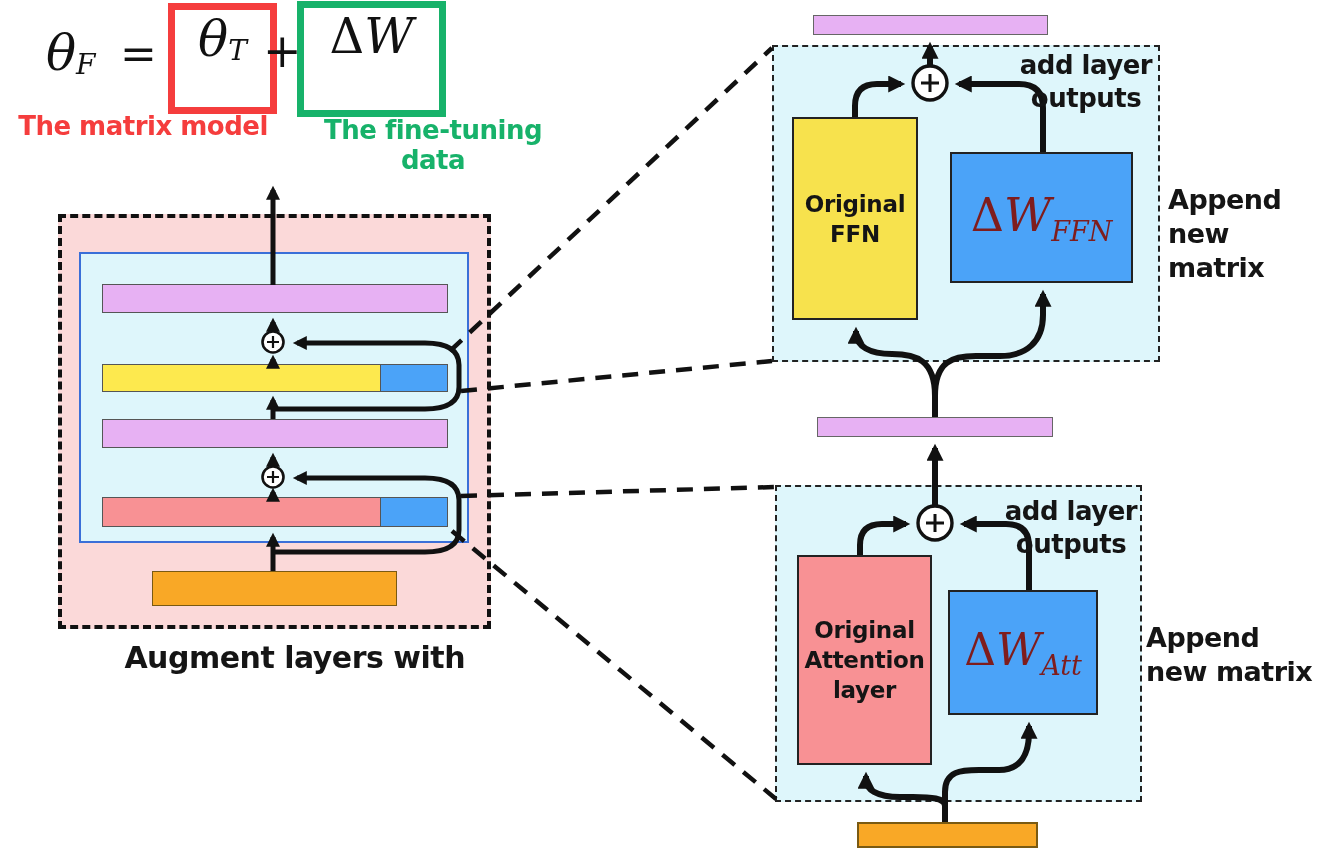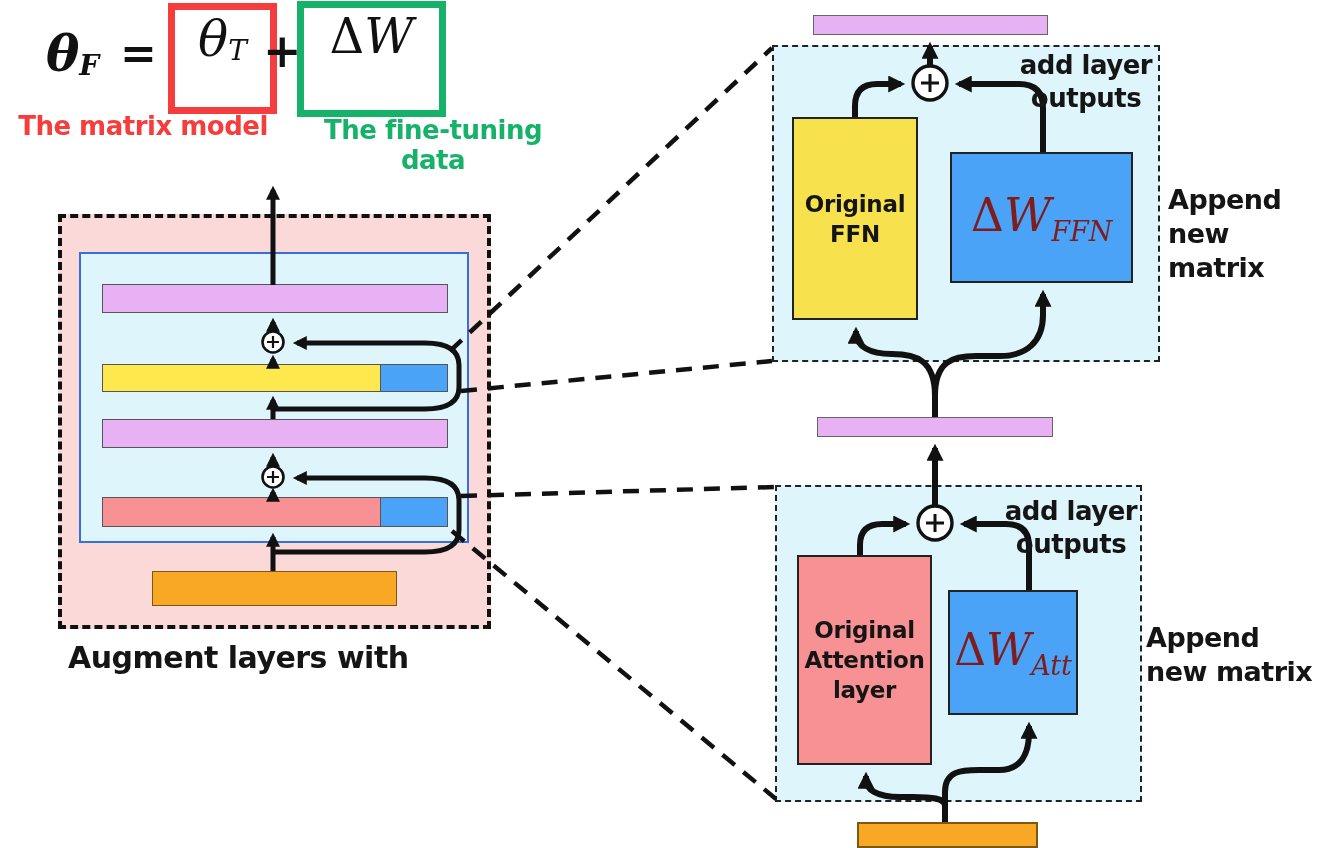--- a/index.html
+++ b/index.html
@@ -1,18 +1,18 @@
 <!DOCTYPE html>
 <html><head>
 <meta charset="utf-8">
 <style>
   html,body{margin:0;padding:0;background:#fff;}
   .stage{position:relative;width:1317px;height:848px;background:#ffffff;overflow:hidden;
          font-family:"DejaVu Sans",sans-serif;}
-  .abs{position:absolute;font-weight:bold;}
+  .abs{position:absolute;}
   .lbl{font-family:"DejaVu Sans",sans-serif;font-weight:700;color:#151515;}
   .mi{font-family:"DejaVu Serif",serif;font-style:italic;}
   .mn{font-family:"DejaVu Serif",serif;font-style:normal;}
 
   
   .shape{position:absolute;box-sizing:border-box;z-index:1;}
   .pink-box{left:58px;top:214px;width:433px;height:415px;background:#fbd9d9;border:4px dashed #111;}
   .cyan-box{left:79px;top:252px;width:390px;height:291px;background:#def6fb;border:2.5px solid #3a6fd8;}
   .bar{border:1.5px solid #555;}
   .bar-purple1{left:102px;top:284px;width:346px;height:29px;background:#e7b1f3;}
@@ -25,35 +25,35 @@
 
   .rbar-purple-top{left:813px;top:15px;width:235px;height:20px;background:#e7b1f3;border:1.5px solid #666;}
   .rbar-purple-mid{left:817px;top:417px;width:236px;height:20px;background:#e7b1f3;border:1.5px solid #666;}
   .detail-box{background:#def6fb;border:2.5px dashed #222;}
   .ffn-box{left:772px;top:45px;width:388px;height:317px;}
   .att-box{left:775px;top:485px;width:367px;height:317px;}
   .blk{border:2px solid #222;display:flex;flex-direction:column;align-items:center;justify-content:center;text-align:center;z-index:3;}
   .blk-yellow{left:792px;top:117px;width:126px;height:203px;background:#f7e24d;}
   .blk-blue-ffn{left:950px;top:152px;width:183px;height:131px;background:#4ba3f8;}
   .blk-red{left:797px;top:555px;width:135px;height:210px;background:#f89194;}
-  .blk-blue-att{left:948px;top:590px;width:130px;height:125px;background:#4ba3f8;}
+  .blk-blue-att{left:948px;top:590px;width:150px;height:125px;background:#4ba3f8;}
   .rbar-orange{left:857px;top:822px;width:181px;height:26px;background:#f9a826;border:2px solid #7a5a12;}
 
   
   .eq{z-index:3;color:#111;}
   .eq .big{font-size:50px;}
   .eq sub{font-size:28px;}
   .eq-frame{position:absolute;display:flex;justify-content:center;z-index:3;}
   .red-frame{left:168px;top:3px;width:95px;height:97px;border:7px solid #f53d3d;}
   .green-frame{left:297px;top:1px;width:135px;height:102px;border:7px solid #17b26a;}
   .cap{position:absolute;font-weight:700;font-size:26px;z-index:3;letter-spacing:-0.5px;}
 
   
   .txt{position:absolute;z-index:4;}
-  .caption{left:68px;top:638px;width:385px;text-align:left;font-size:30px;line-height:40px;letter-spacing:-0.5px;}
+  .caption{left:80px;top:638px;width:385px;text-align:right;font-size:30px;line-height:40px;letter-spacing:-0.5px;}
   .addout{width:140px;text-align:center;font-size:26px;line-height:33px;letter-spacing:-0.5px;}
   .append{font-size:27px;line-height:34px;letter-spacing:-0.5px;}
   .blk-lbl{font-size:23px;line-height:30px;letter-spacing:-0.3px;}
   .dw{font-size:46px;color:#7f1d1d;}
   .dw sub{font-size:27px;}
 
   svg.overlay{position:absolute;left:0;top:0;z-index:2;}
   svg .stroke{fill:none;stroke:#111;stroke-linecap:butt;}
 </style>
 </head>

